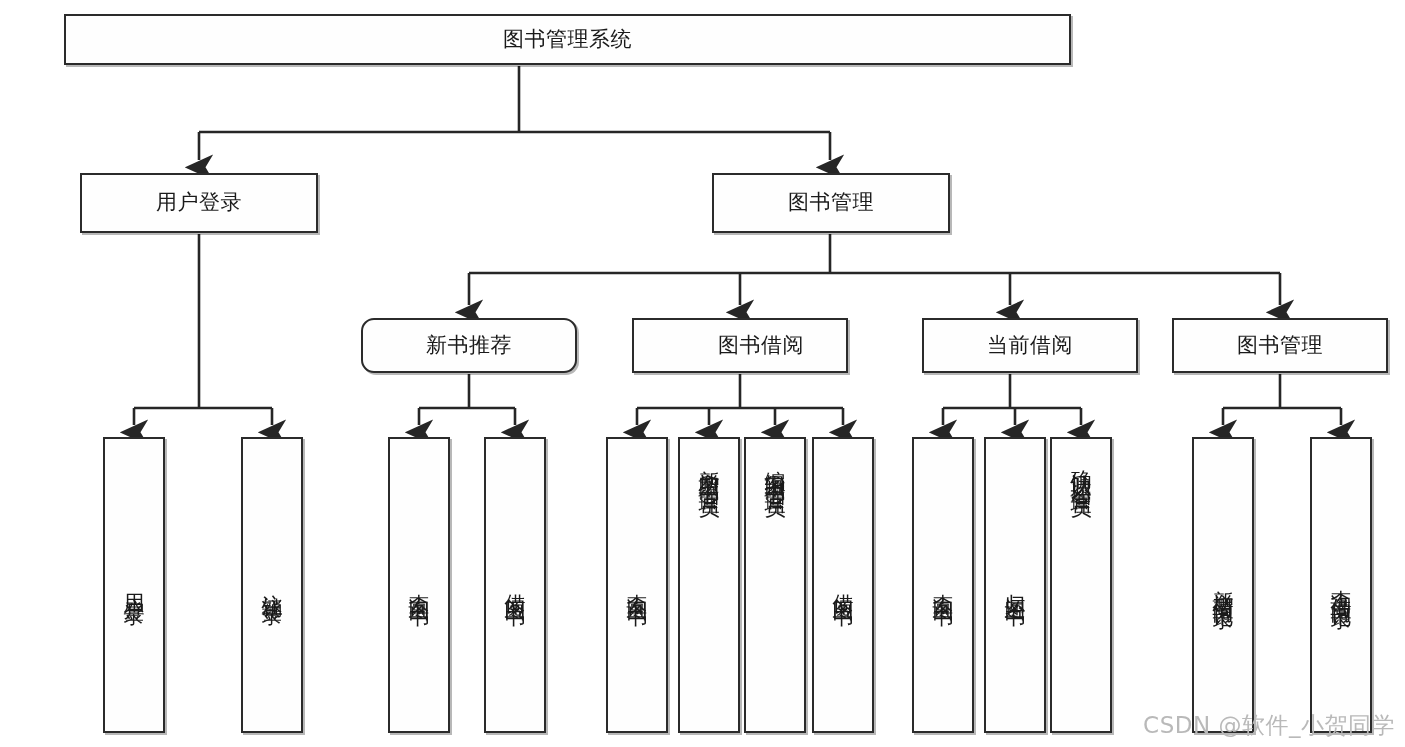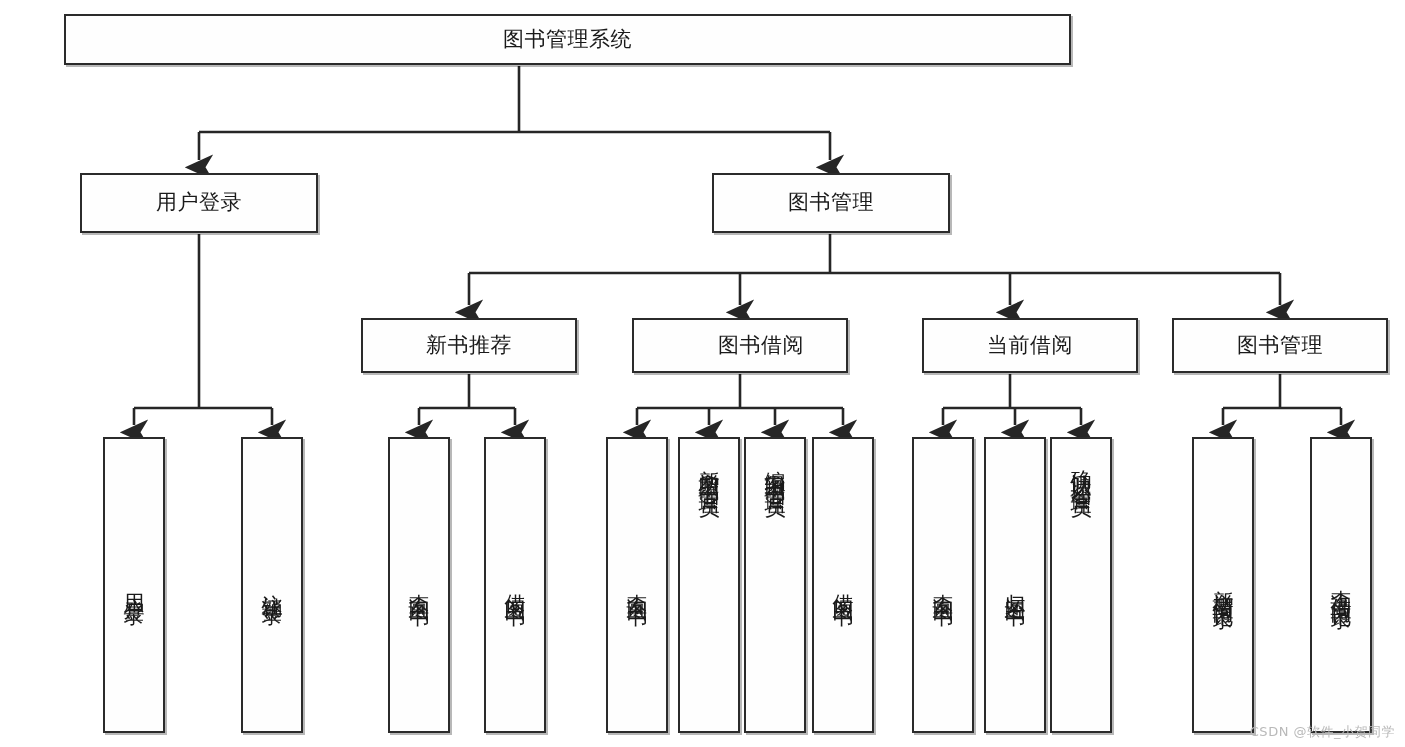--- a/index.html
+++ b/index.html
@@ -61,21 +61,21 @@
     position: absolute;
     left: 0; top: 0;
     width: 1405px;
     height: 747px;
     pointer-events: none;
   }
   #watermark {
     position: absolute;
     right: 10px;
     bottom: 6px;
-    font-size: 13px;
+    font-size: 23px;
     color: #b9b9b9;
     font-family: "DejaVu Sans", "Liberation Sans", sans-serif;
     white-space: nowrap;
     letter-spacing: 0.5px;
   }
 </style>
 </head>
 <body>
 
 <div id="diagram-root">
@@ -135,21 +135,21 @@
     <span class="node-label-h">图书管理系统</span>
   </div>
 
   <div class="node-box" id="node-l2-0" style="left: 80px; top: 173px; width: 238px; height: 60px;">
     <span class="node-label-h">用户登录</span>
   </div>
   <div class="node-box" id="node-l2-1" style="left: 712px; top: 173px; width: 238px; height: 60px;">
     <span class="node-label-h">图书管理</span>
   </div>
 
-  <div class="node-box" id="node-l3-0" style="left: 361px; top: 318px; width: 216px; height: 55px;">
+  <div class="node-box" id="node-l3-0" style="left: 361px; top: 318px; width: 216px; height: 55px; border-radius: 13px;">
     <span class="node-label-h">新书推荐</span>
   </div>
   <div class="node-box" id="node-l3-1" style="left: 632px; top: 318px; width: 216px; height: 55px; padding-left: 42px;">
     <span class="node-label-h">图书借阅</span>
   </div>
   <div class="node-box" id="node-l3-2" style="left: 902px; top: 318px; width: 216px; height: 55px; margin-left: 20px;">
     <span class="node-label-h">当前借阅</span>
   </div>
   <div class="node-box" id="node-l3-3" style="left: 1172px; top: 318px; width: 216px; height: 55px;">
     <span class="node-label-h">图书管理</span>

